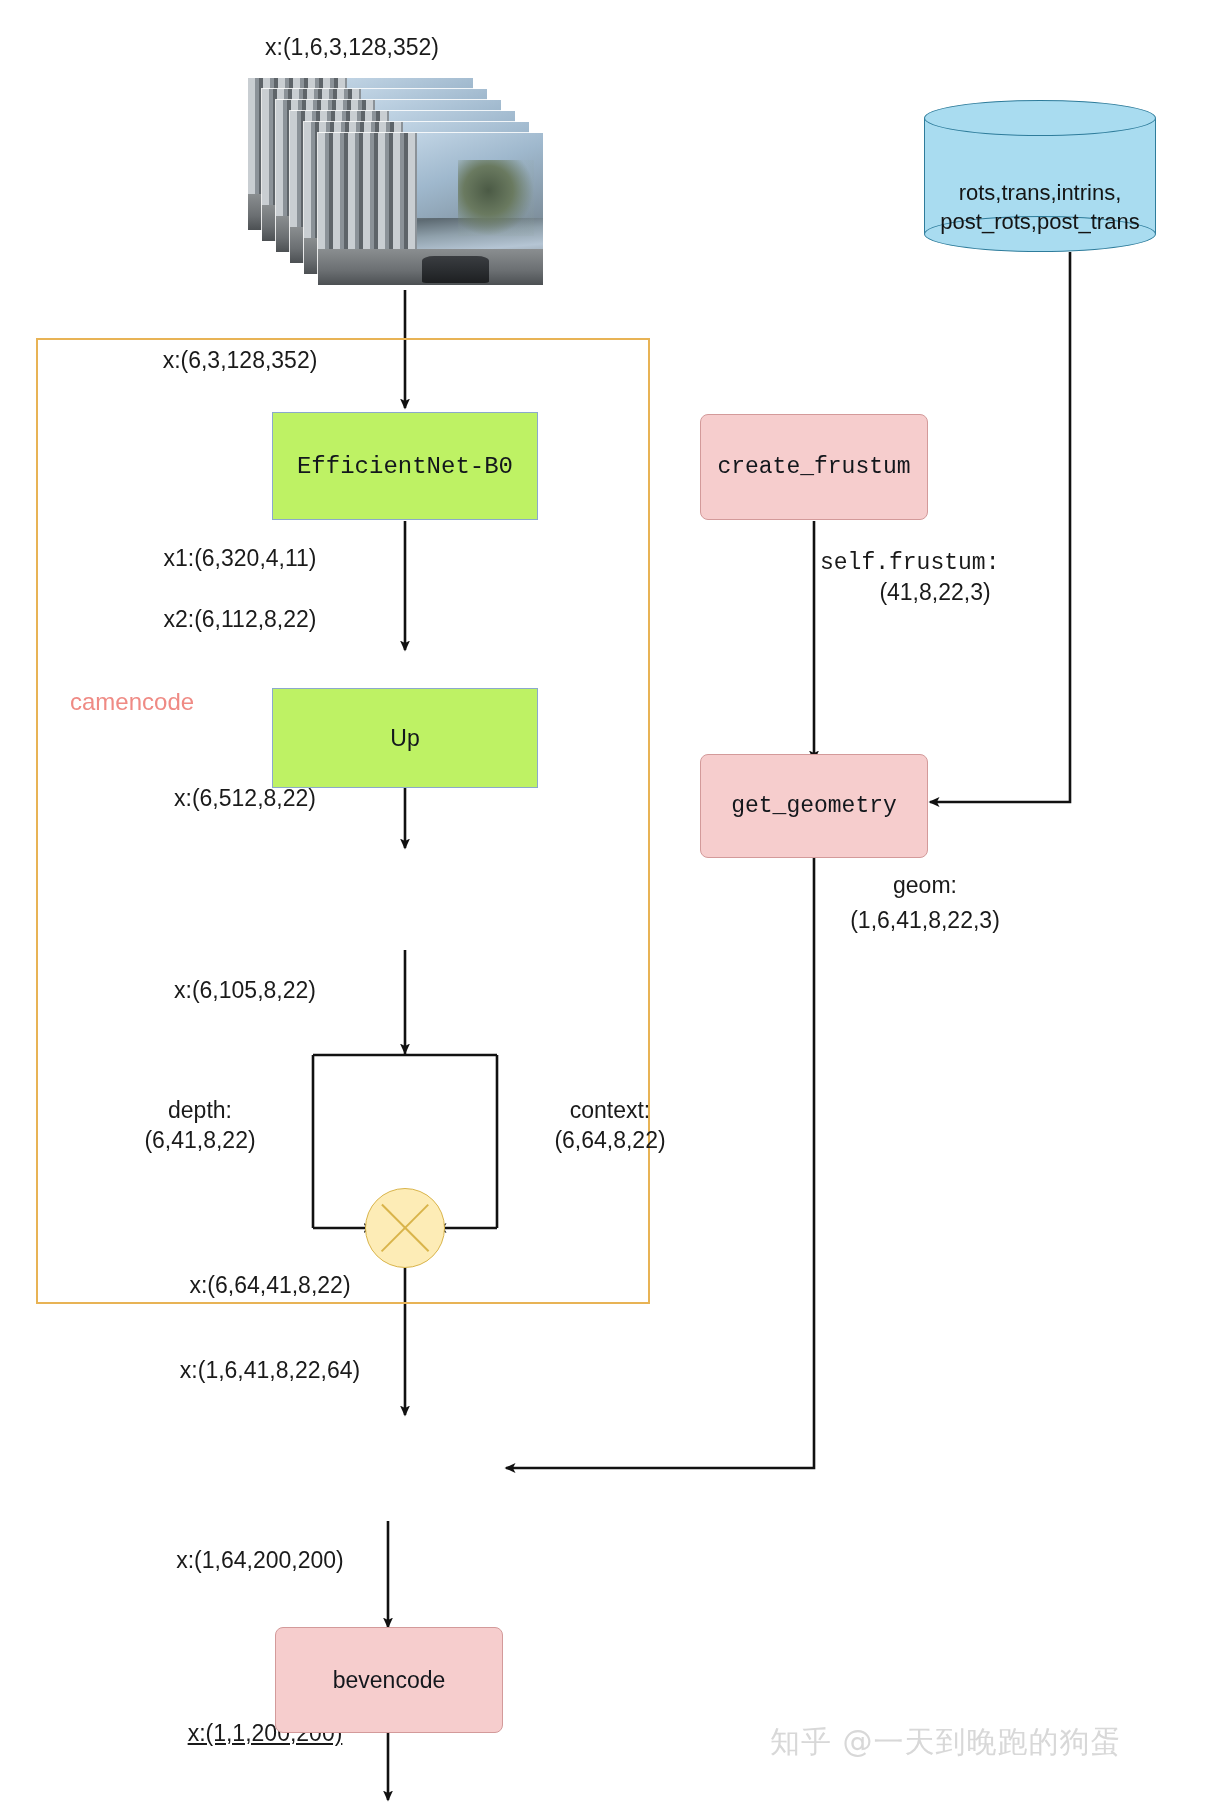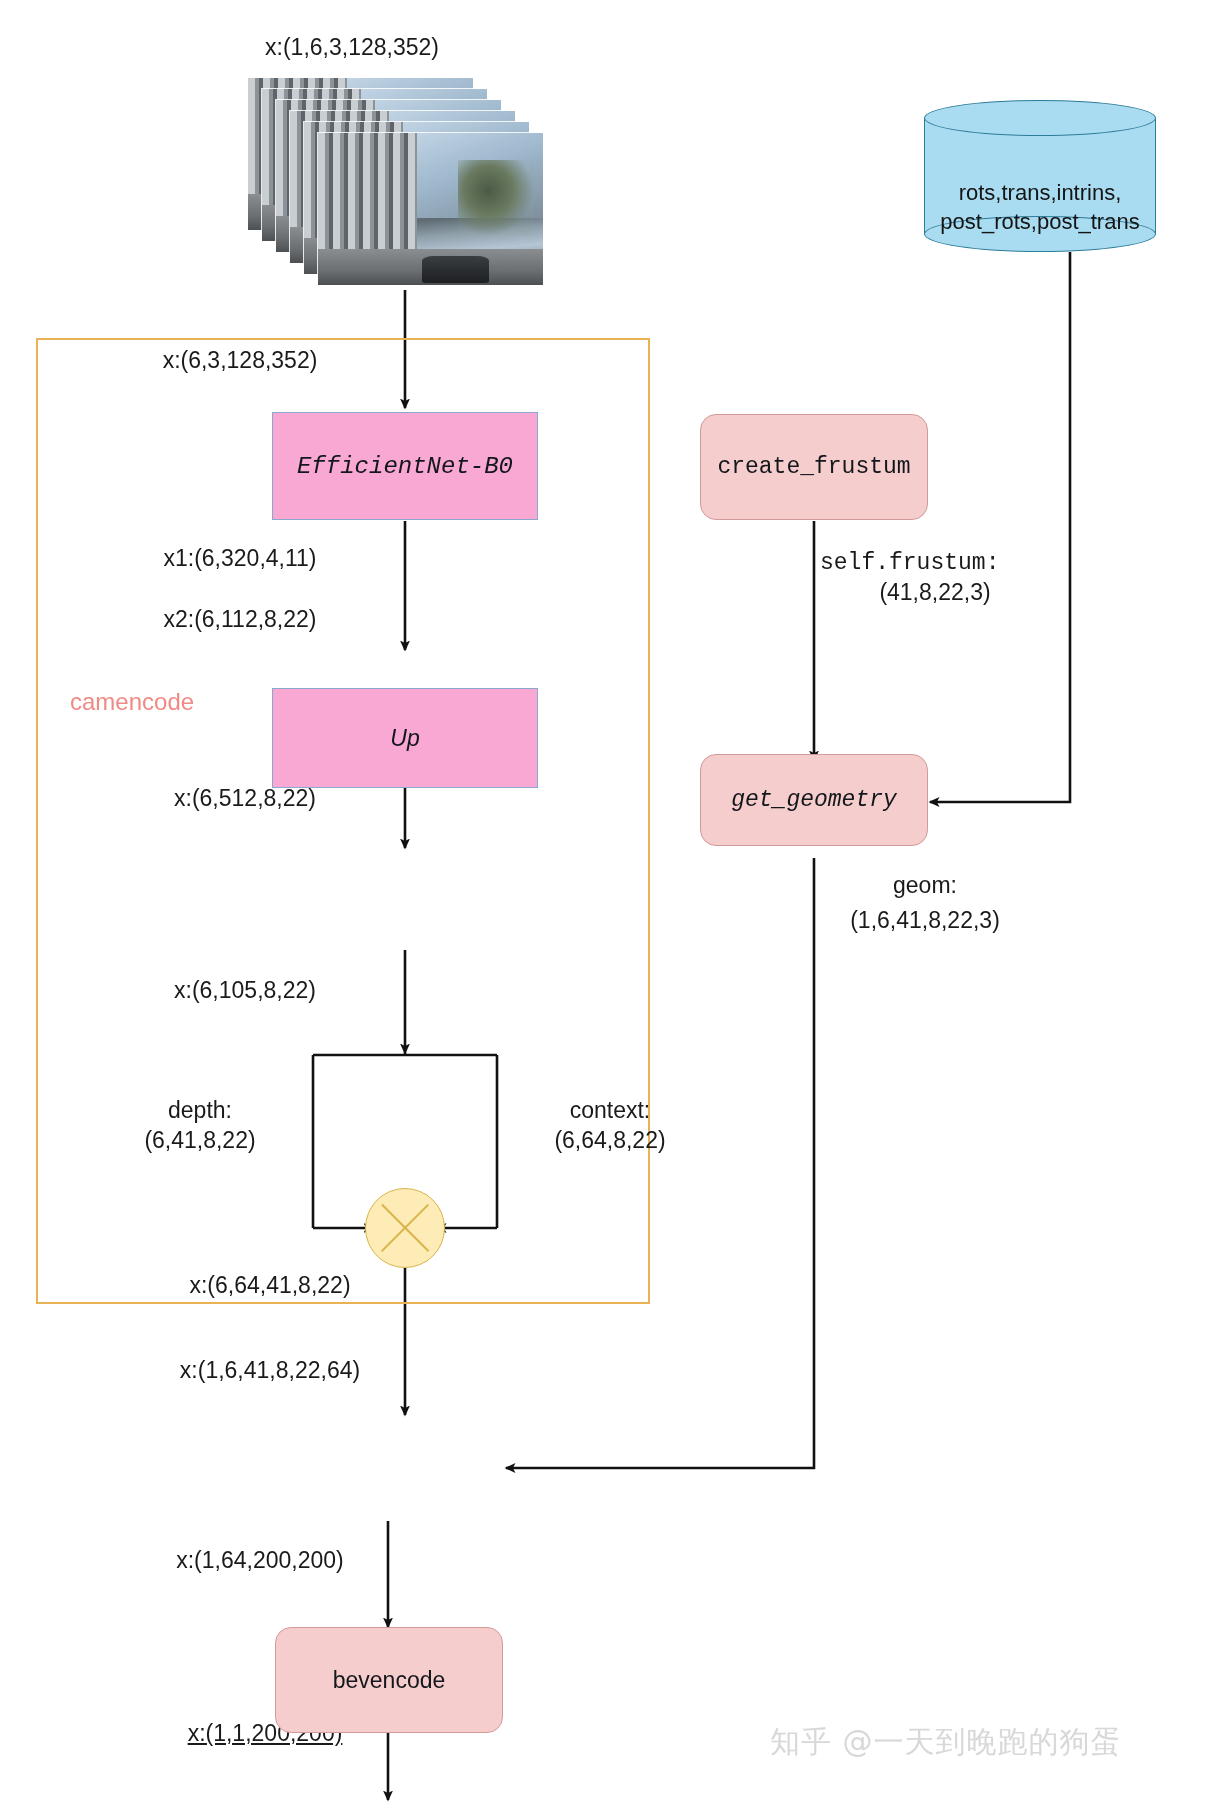--- a/index.html
+++ b/index.html
@@ -39,34 +39,33 @@
   }
   .node {
     position: absolute;
     display: flex;
     align-items: center;
     justify-content: center;
     box-sizing: border-box;
     text-align: center;
   }
   .node.blue {
-    background: #f9a8d4;
+    background: #bef264;
     border: 1.5px solid #8ba9cc;
     font-size: 23px;
     color: #13171c;
-    font-style: italic;
   }
   .node.blue.mono {
     font-family: "Liberation Mono", monospace;
     font-size: 24px;
   }
   .node.pink {
     background: #f6cdcd;
     border: 1.7px solid #d39a9a;
-    border-radius: 16px;
+    border-radius: 8px;
     font-size: 23px;
     color: #13171c;
   }
   .group-box {
     position: absolute;
     border: 2px solid #e8b355;
     background: transparent;
     box-sizing: border-box;
   }
   .group-label {
@@ -331,21 +330,21 @@
     <span>Up</span>
   </div>
 
 
   <div class="mul" style="left:365px; top:1188px; width:80px; height:80px;"></div>
 
   <div class="node pink" style="left:700px; top:414px; width:228px; height:106px;">
     <span class="node-pink-mono" style="font-family:'Liberation Mono',monospace;">create_frustum</span>
   </div>
 
-  <div class="node pink" style="left:700px; top:754px; width:228px; height:92px;font-style:italic;">
+  <div class="node pink" style="left:700px; top:754px; width:228px; height:104px;">
     <span style="font-family:'Liberation Mono',monospace;">get_geometry</span>
   </div>
 
 
   <div class="node pink" style="left:275px; top:1627px; width:228px; height:106px;">
     <span>bevencode</span>
   </div>
 
   <div class="cyl" style="left:924px; top:100px; width:232px; height:152px;">
     <div class="cyl-body"></div>

